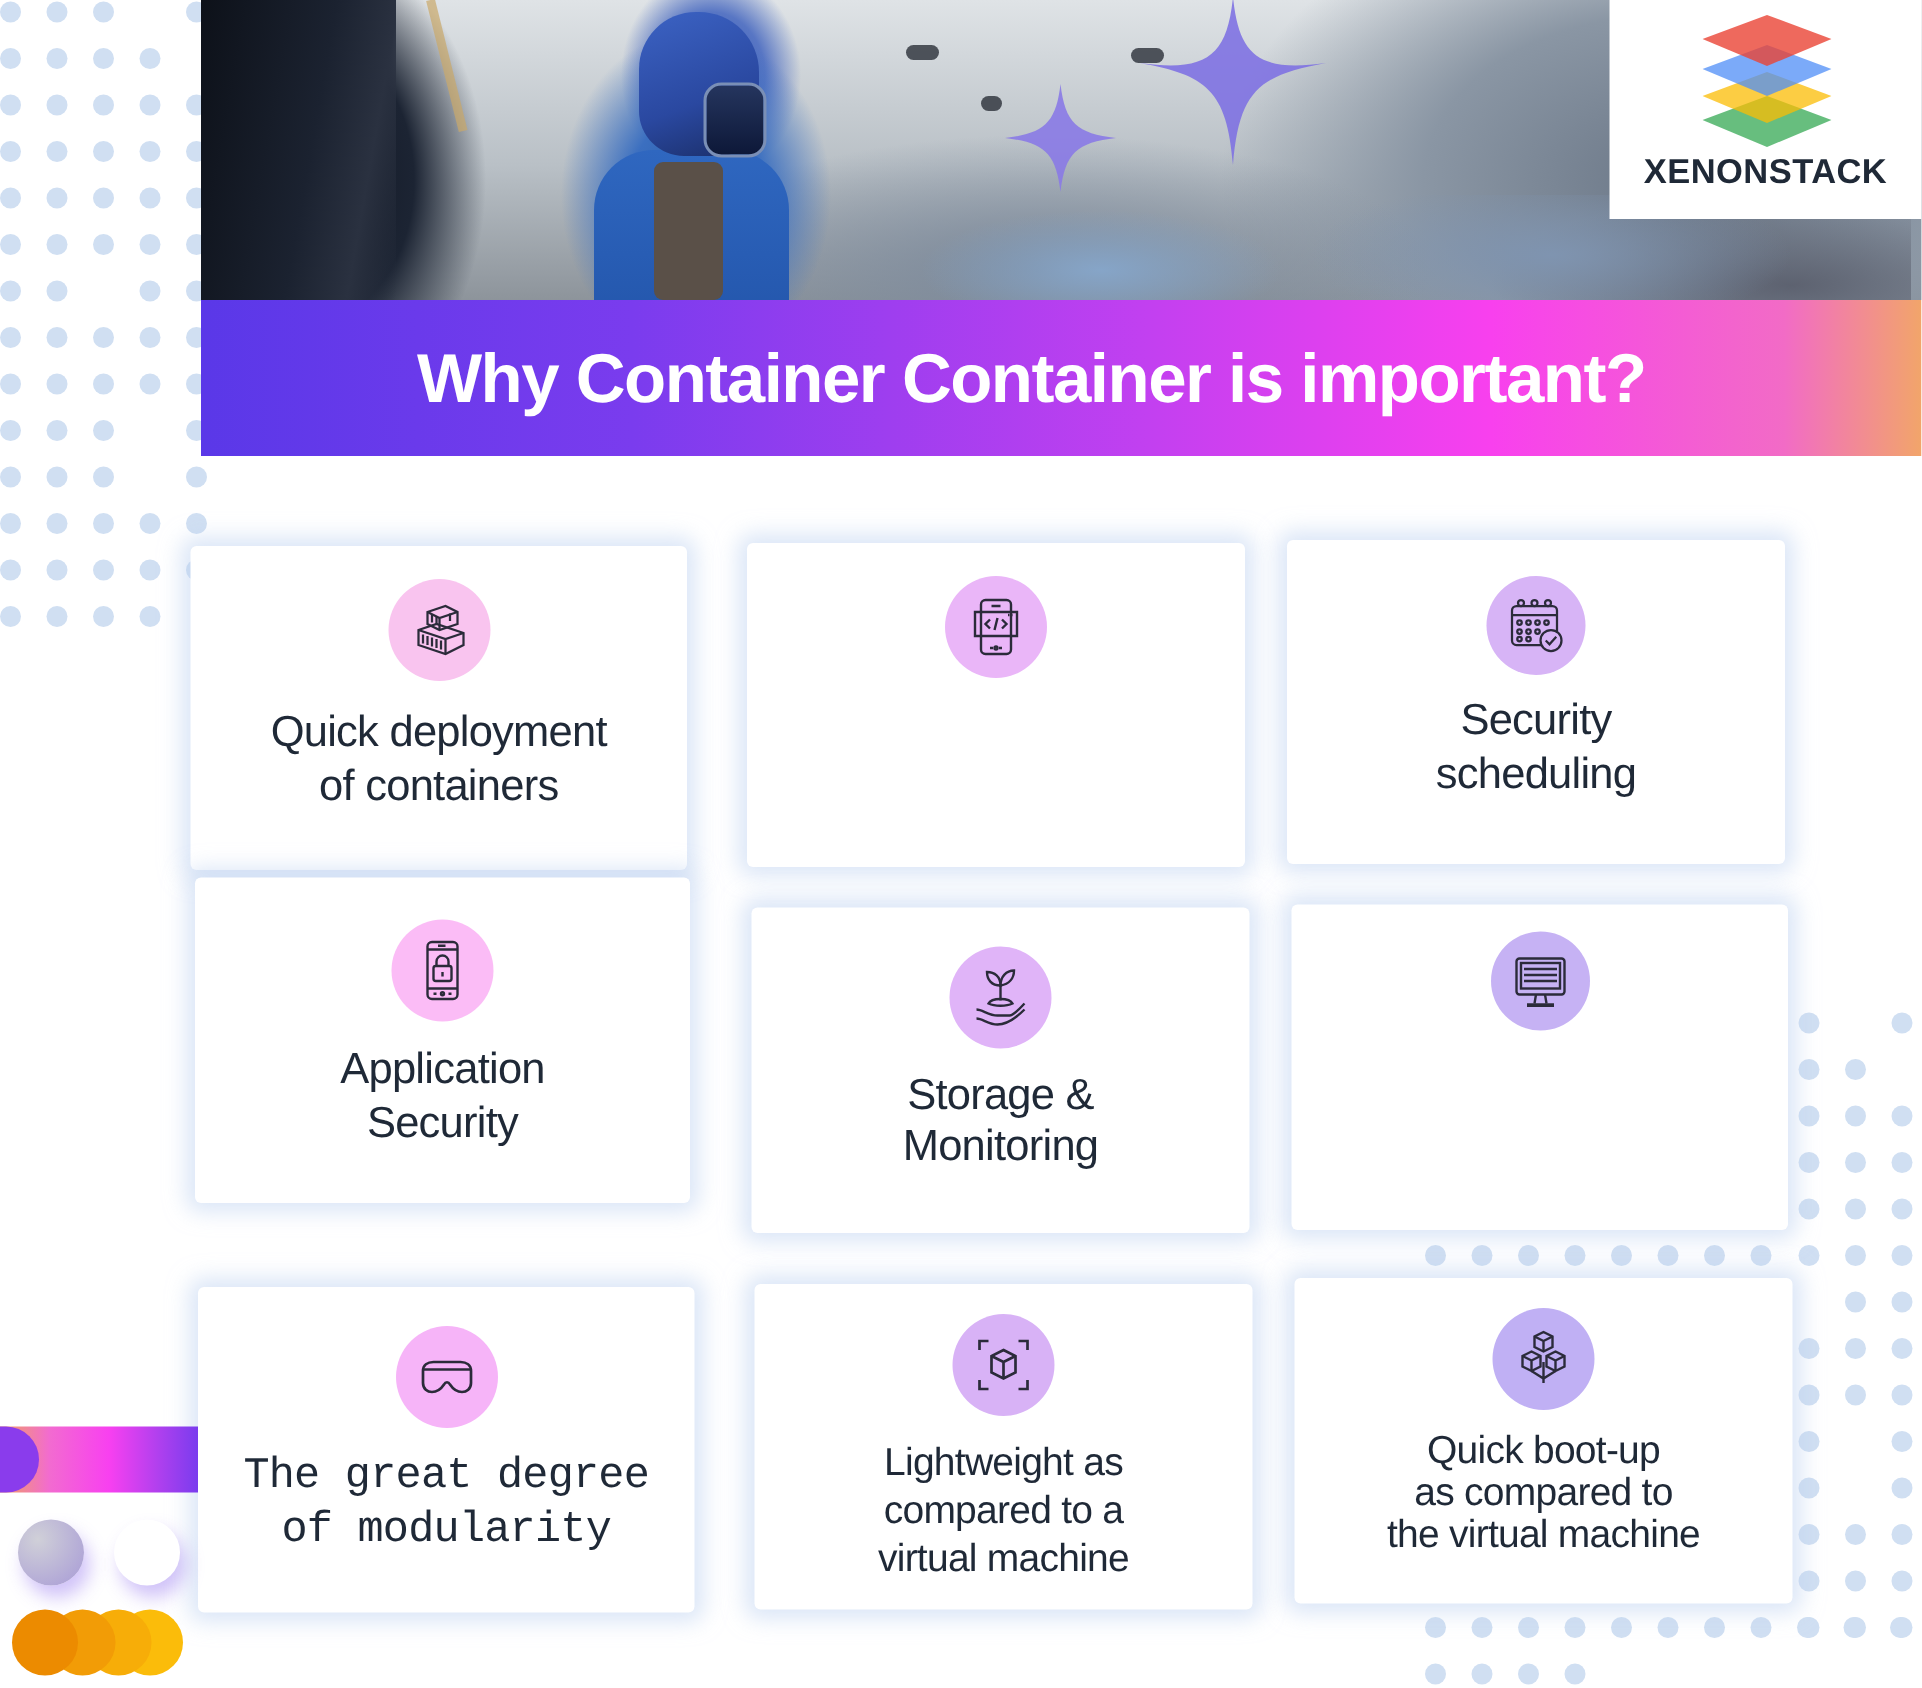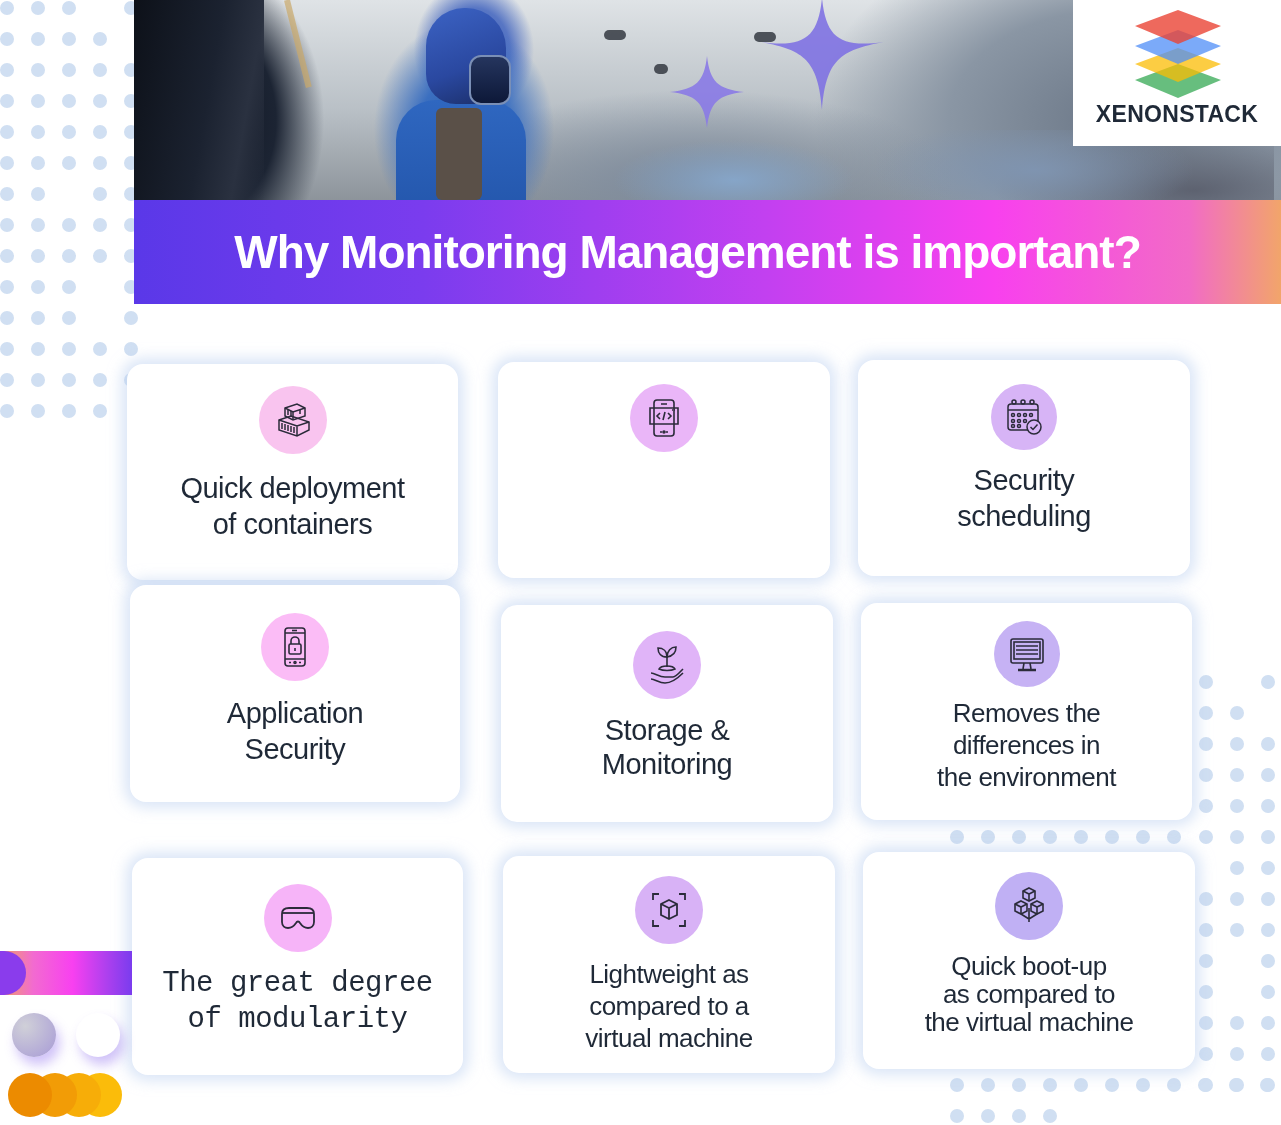--- a/index.html
+++ b/index.html
@@ -43,21 +43,21 @@
   
   .banner {
     position: absolute; left: 134px; top: 200px; width: 1147px; height: 104px;
     background: linear-gradient(90deg, #5a38e8 0%, #7a3cee 25%, #c240f0 55%, #f840ee 75%, #f26bc6 92%, #f2a56a 100%);
     display: flex; align-items: center; justify-content: center;
   }
   .banner h1 { color: #ffffff; font-size: 46px; font-weight: 700; letter-spacing: -1px; margin-left: -40px; }
 
   
   .card {
-    position: absolute; background: #ffffff; border-radius: 16px;
+    position: absolute; background: #ffffff; border-radius: 4px;
     box-shadow: 0 0 14px 6px rgba(190, 210, 240, 0.55);
     display: flex; flex-direction: column; align-items: center;
   }
   .icon-circle {
     width: 68px; height: 68px; border-radius: 50%;
     display: flex; align-items: center; justify-content: center; margin-top: 22px;
   }
   .icon-circle svg { width: 44px; height: 44px; }
   .card-label {
     margin-top: 16px; text-align: center; color: #1f2937;
@@ -251,21 +251,21 @@
   <svg style="position:absolute; left:62px; top:8px;" width="86" height="92" viewBox="0 0 86 92">
     <polygon points="43,56 86,72 43,90 0,72" fill="#34a853" opacity="0.75"></polygon>
     <polygon points="43,40 86,56 43,74 0,56" fill="#fbbc04" opacity="0.75"></polygon>
     <polygon points="43,22 86,38 43,56 0,38" fill="#4f8ef7" opacity="0.75"></polygon>
     <polygon points="43,2 86,18 43,36 0,18" fill="#ea4335" opacity="0.8"></polygon>
   </svg>
   <div class="logo-text">XENONSTACK</div>
 </div>
 
 <div class="banner">
-  <h1>Why Monitoring Management is important?</h1>
+  <h1>Why Container Container is important?</h1>
 </div>
 
 <div class="card" style="left:127px; top:364px; width:331px; height:216px;">
   <div class="icon-circle" style="background:#f9c4ef;">
     <svg viewBox="0 0 44 44" fill="none" stroke="#2b2b3a" stroke-width="1.5">
       <path d="M14 10 L26 6 L34 10 L34 18 L22 22 L14 18Z"></path>
         <path d="M14 10 L22 14 L34 10 M22 14 L22 22"></path>
       <path d="M8 22 L20 18 L38 24 L38 32 L26 38 L8 32Z"></path>
         <path d="M8 22 L26 28 L38 24 M26 28 L26 38"></path>
       <path d="M11 25 v6 M14 26 v6 M17 27 v6 M20 28 v6 M23 29 v6 M17 12 v5 M20 13 v5 M29 11 v5"></path>
@@ -348,23 +348,20 @@
 <div class="card" style="left:861px; top:603px; width:331px; height:217px;">
   <div class="icon-circle" style="background:#c6b2f4; margin-top:18px; width:66px; height:66px;">
     <svg viewBox="0 0 44 44" fill="none" stroke="#2b2b3a" stroke-width="1.6">
       <rect x="6" y="7" width="32" height="24" rx="2"></rect>
         <rect x="9" y="10" width="26" height="17"></rect>
       <path d="M11 14 H33 M11 18 H33 M11 22 H33"></path>
       <path d="M19 31 L18 37 M25 31 L26 37"></path>
         <path d="M13 38 H31" stroke-width="2.5"></path>
     </svg>
   </div>
-  <div class="card-label small" style="margin-top:10px;">Removes the
-differences in
-the environment</div>
 </div>
 
 <div class="card" style="left:132px; top:858px; width:331px; height:217px;font-family:Liberation Mono, monospace;">
   <div class="icon-circle" style="background:#f6b4f8; margin-top:26px;">
     <svg viewBox="0 0 44 44" fill="none" stroke="#2b2b3a" stroke-width="1.8">
       <path d="M6 18 C6 14 9 12 13 12 H31 C35 12 38 14 38 18 V26 C38 30 35 32 32 32 C28 32 26 30 24 27 C23 25 21 25 20 27 C18 30 16 32 12 32 C9 32 6 30 6 26Z"></path>
       <path d="M6 17 H38"></path>
     </svg>
   </div>
   <div class="card-label" style="margin-top:14px;">The great degree

